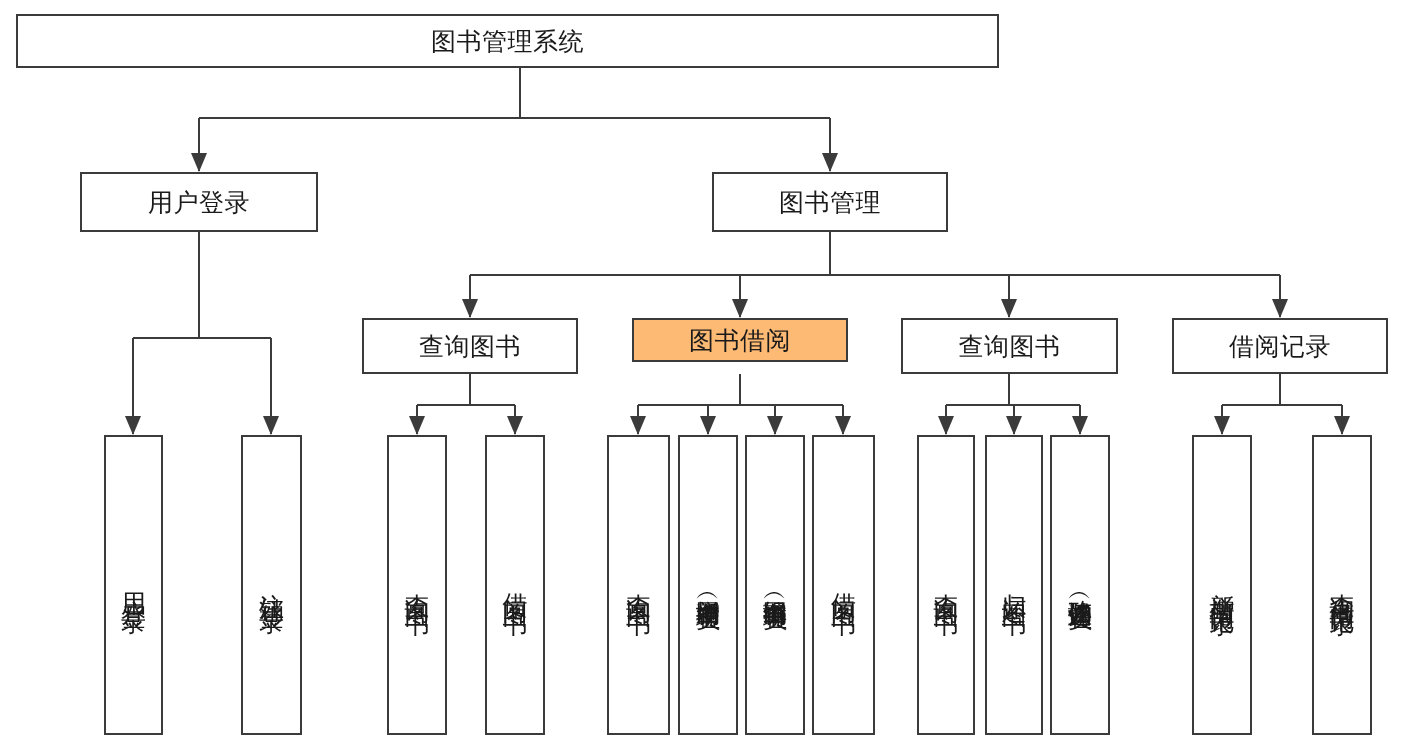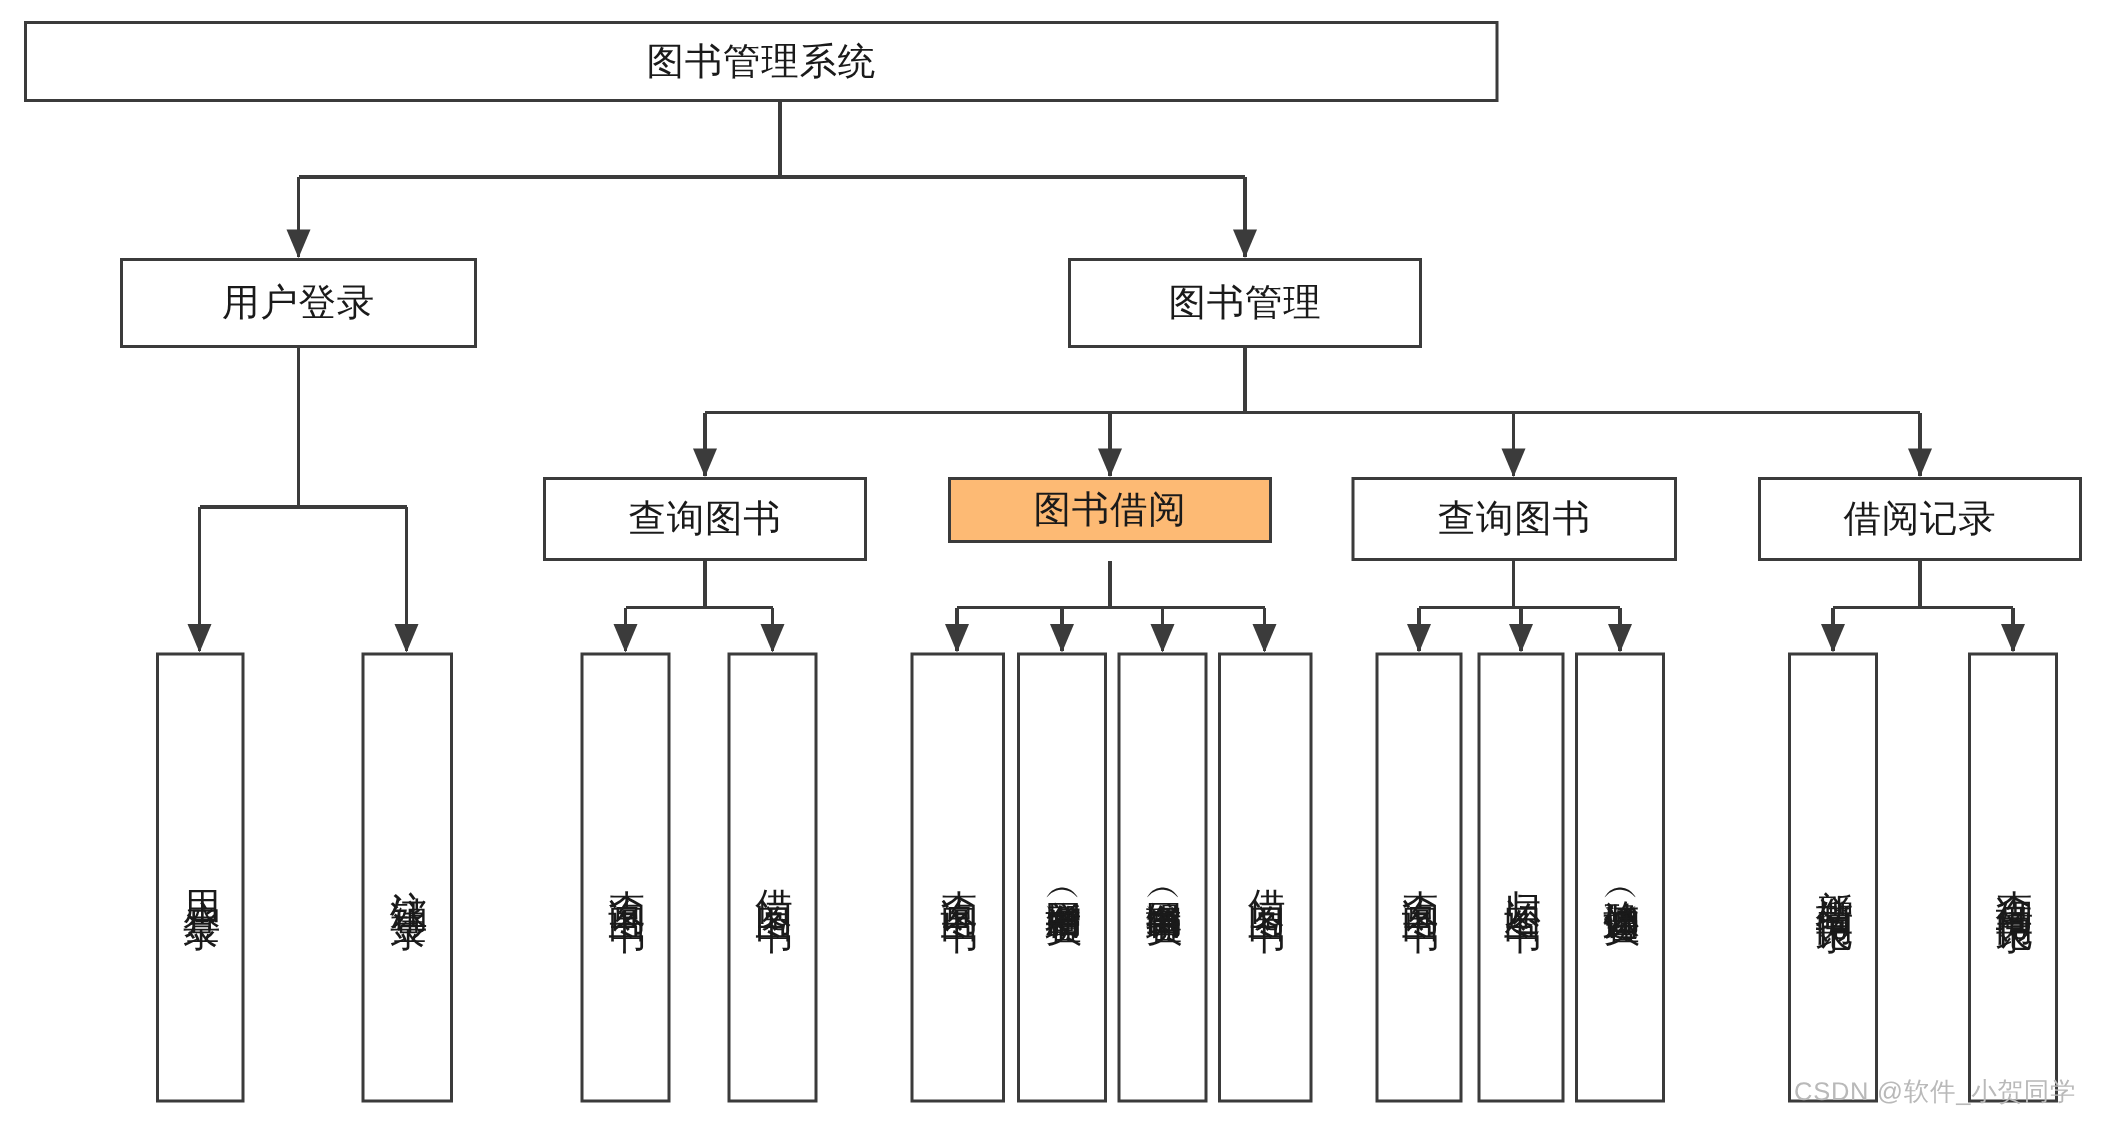--- a/index.html
+++ b/index.html
@@ -178,14 +178,13 @@
       <div class="node vertical" style="left: 1050px; top: 435px; width: 60px; height: 300px; border-color: rgb(59, 59, 59); background: rgb(255, 255, 255);">
         <span class="node-label" style="color: rgb(26, 26, 26); letter-spacing: 1px; font-size: 24px;">确认归还（管理员）</span>
       </div>
       <div class="node vertical" style="left: 1192px; top: 435px; width: 60px; height: 300px; border-color: rgb(59, 59, 59); background: rgb(255, 255, 255);">
         <span class="node-label" style="color: rgb(26, 26, 26); letter-spacing: 4px;">新增借阅记录</span>
       </div>
       <div class="node vertical" style="left: 1312px; top: 435px; width: 60px; height: 300px; border-color: rgb(59, 59, 59); background: rgb(255, 255, 255);">
         <span class="node-label" style="color: rgb(26, 26, 26); letter-spacing: 4px;">查询借阅记录</span>
       </div>
     </div>
-  <div class="watermark" style="left: 1196px; top: 716px; color: rgb(185, 185, 185);">CSDN @软件_小贺同学</div>
 </div>
 
 </body></html>

